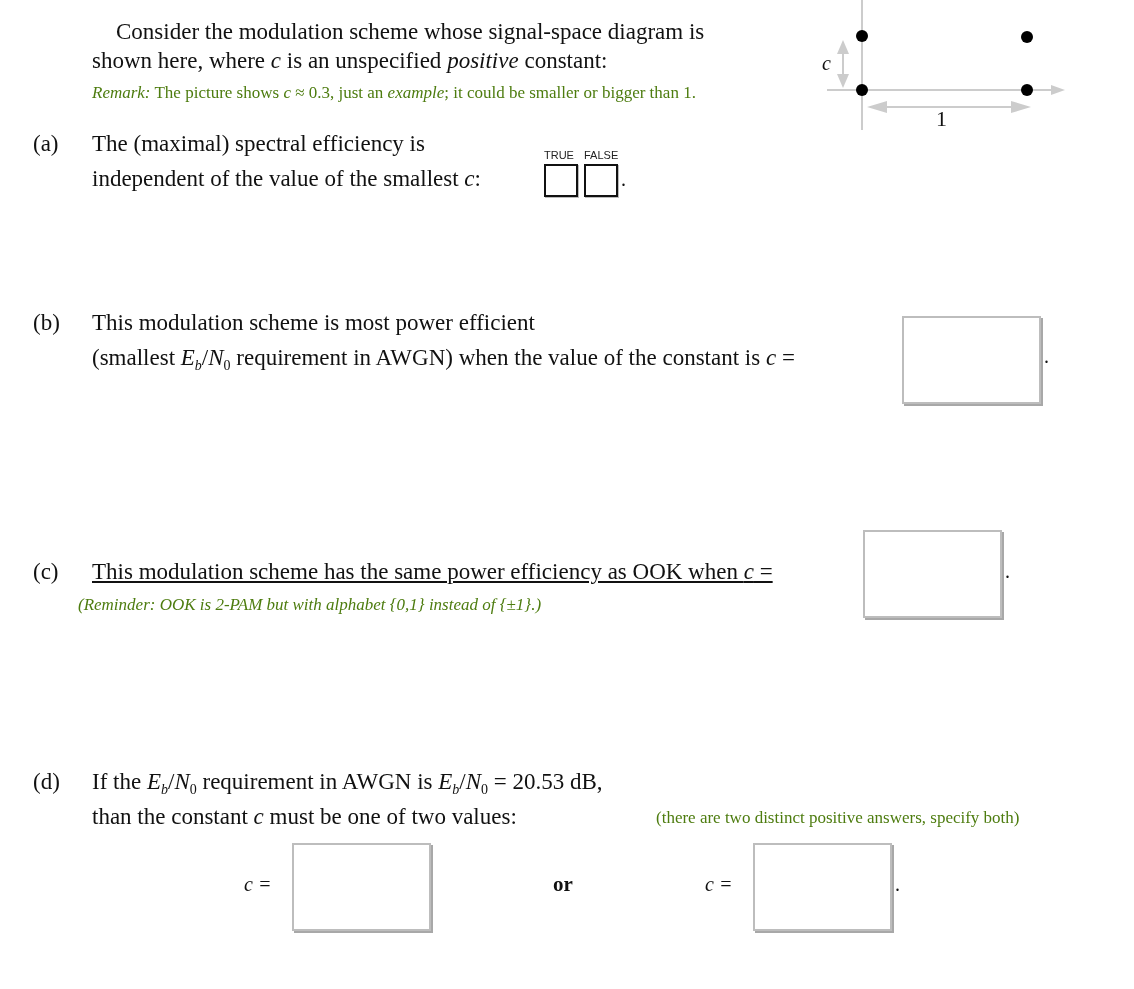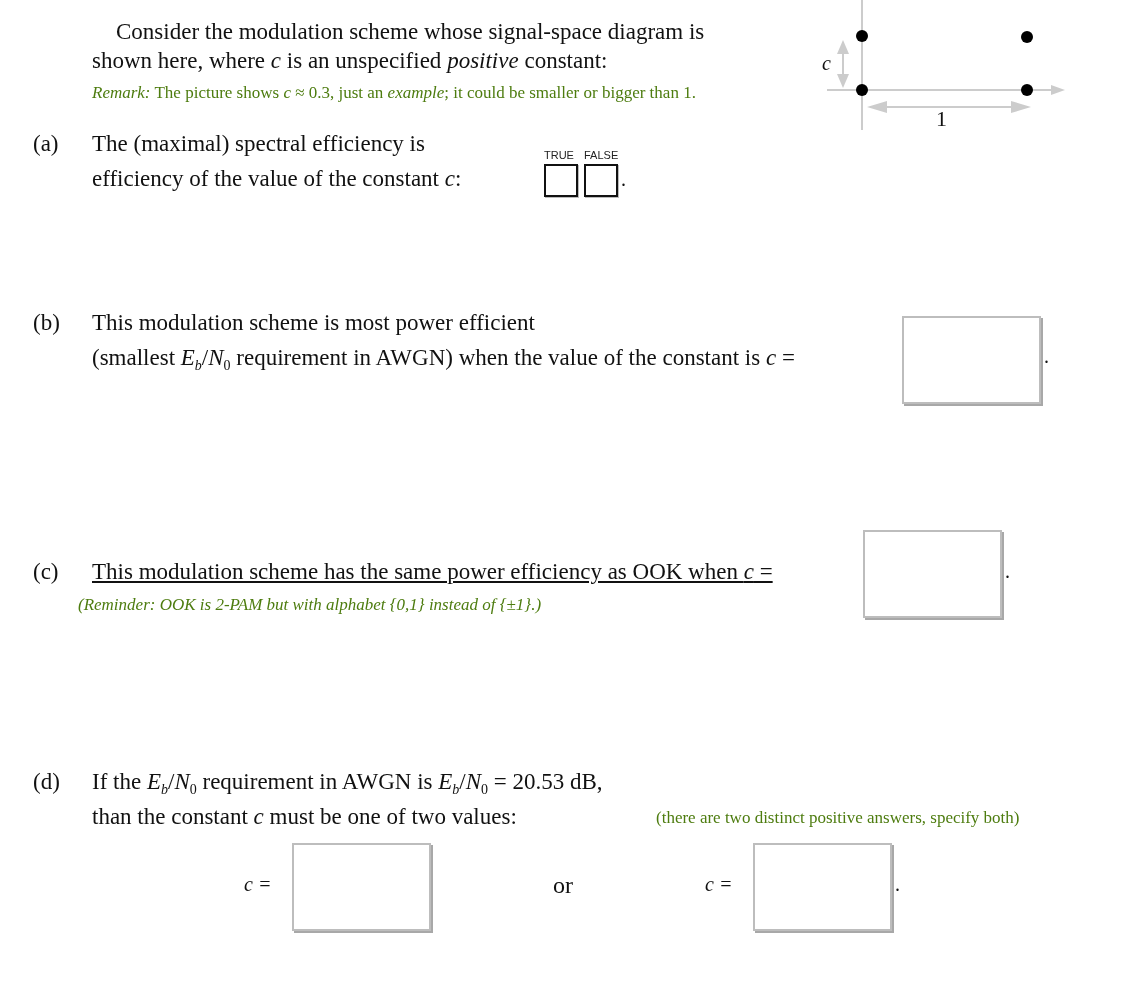--- a/index.html
+++ b/index.html
@@ -61,21 +61,21 @@
     <circle cx="47" cy="90" r="6" fill="#000"></circle>
     <circle cx="212" cy="90" r="6" fill="#000"></circle>
   </svg>
   <i class="abs" style="left:7px; top:52px; font-size:20px;">c</i>
   <span class="abs" style="left:121px; top:106px; font-size:22px;">1</span>
 </div>
 
 <div class="abs label main" style="left:33px; top:129px;">(a)</div>
 <div class="abs main" style="left:92px; top:129px;">The (maximal) spectral efficiency is</div>
 <div class="abs main" style="left:92px; top:164px;">
-  <span>efficiency of the value of the constant </span><i>c</i><span>:</span>
+  <span>independent of the value of the smallest </span><i>c</i><span>:</span>
 </div>
 <div class="tf-label" style="left:544px; top:149px;">TRUE</div>
 <div class="tf-label" style="left:584px; top:149px;">FALSE</div>
 <div class="tf-box" style="left:544px; top:164px;"></div>
 <div class="tf-box" style="left:584px; top:164px;"></div>
 <div class="abs dot" style="left:621px; top:168px;">.</div>
 
 <div class="abs label main" style="left:33px; top:308px;">(b)</div>
 <div class="abs main" style="left:92px; top:308px;">This modulation scheme is most power efficient</div>
 <div class="abs main" style="left:92px; top:343px;">
@@ -104,20 +104,20 @@
   <span>than the constant </span><i>c</i><span> must be one of two values:</span>
 </div>
 <div class="abs small-gray" style="left:656px; top:808px;">(there are two distinct positive answers, specify both)</div>
 
 <div class="abs" style="left:244px; top:873px; font-size:20px;">
   <i>c =</i>
 </div>
 <div class="answer-box" style="left:292px; top:843px; width:139px; height:88px;">
   <input type="text" value="" style="">
 </div>
-<div class="abs" style="left:553px; top:872px; font-size:24px;">or</div>
+<div class="abs" style="left:553px; top:872px; font-size:21px;font-weight:bold;">or</div>
 <div class="abs" style="left:705px; top:873px; font-size:20px;">
   <i>c =</i>
 </div>
 <div class="answer-box" style="left:753px; top:843px; width:139px; height:88px;">
   <input type="text" value="" style="">
 </div>
 <div class="abs dot" style="left:895px; top:873px;">.</div>
 
 </body></html>

